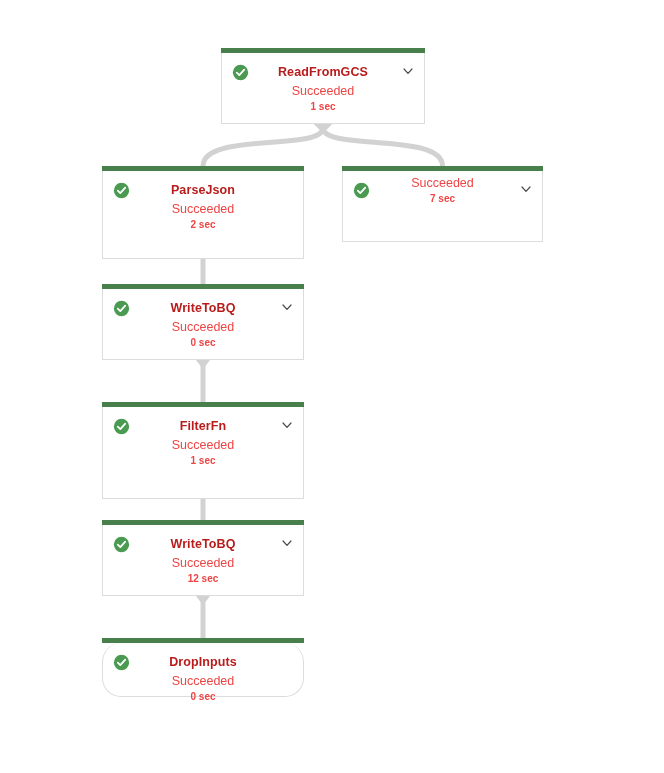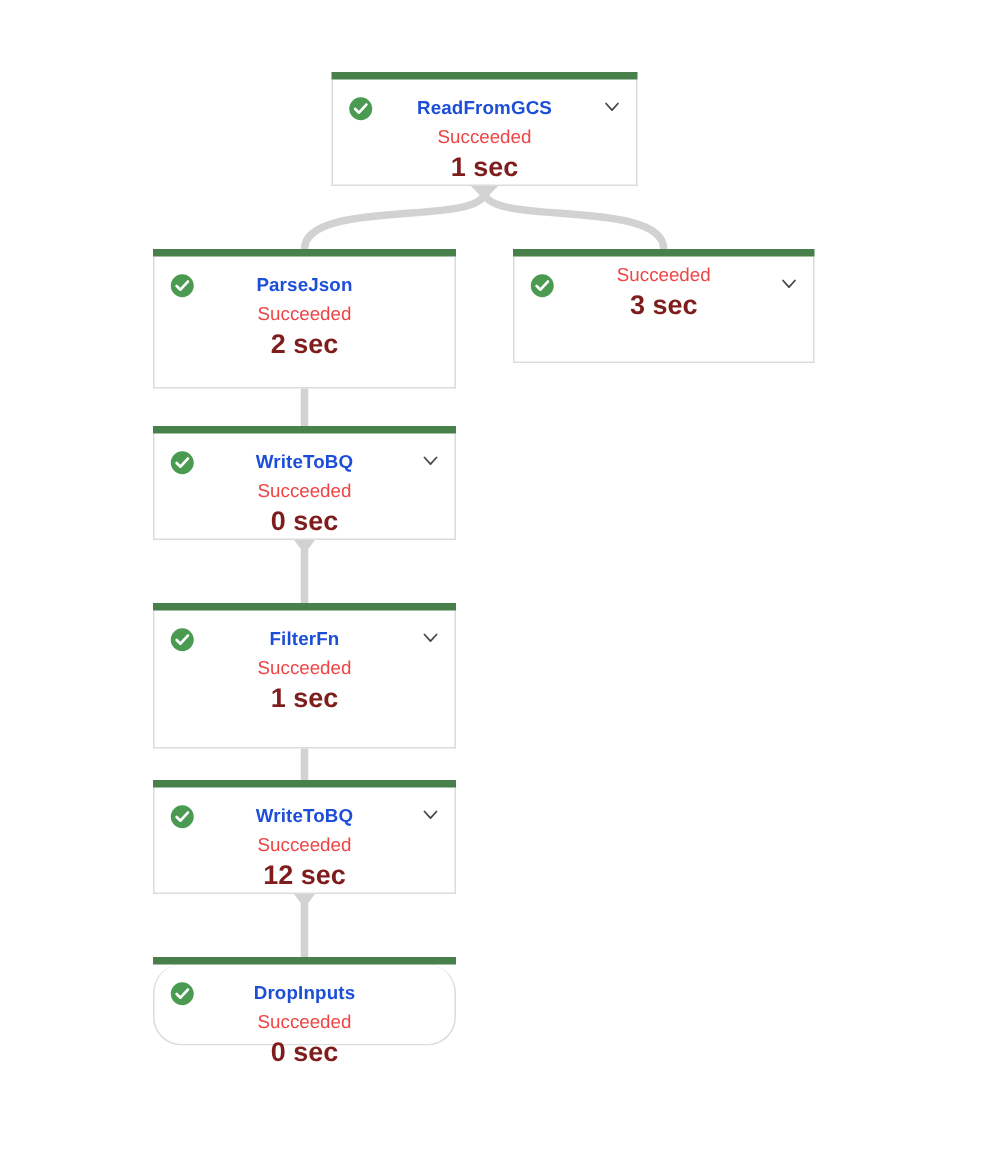--- a/index.html
+++ b/index.html
@@ -56,35 +56,35 @@
     right: 9px;
     top: 11px;
     width: 14px;
     height: 14px;
     line-height: 0;
   }
   .node-title {
     text-align: center;
     font-size: 12.5px;
     font-weight: bold;
-    color: #1d4ed8;
+    color: #b91c1c;
     padding-top: 12px;
     letter-spacing: 0.1px;
   }
   .node-status {
     text-align: center;
     font-size: 12.5px;
     color: #ef4444;
     padding-top: 5px;
   }
   .node-duration {
     text-align: center;
-    font-size: 18px;
+    font-size: 10px;
     font-weight: bold;
-    color: #7f1d1d;
+    color: #ef4444;
     padding-top: 3px;
   }
 </style>
 </head>
 <body>
 
 <div id="graph-canvas">
   <svg id="edge-layer" viewBox="0 0 664 773" xmlns="http://www.w3.org/2000/svg">
       <g>
         <path d="M 323 128 C 323 151, 203 132, 203 166" fill="none" stroke="#d2d2d2" stroke-width="5" stroke-linecap="butt"></path>
@@ -138,21 +138,21 @@
       <div class="node" style="left: 342px; top: 171px; width: 201px; height: 71px;">
         <div class="node-topbar" style="background: rgb(71, 128, 74);"></div>
         <span class="node-status-icon"><svg viewBox="0 0 20 20" width="17" height="17" xmlns="http://www.w3.org/2000/svg">
             <circle cx="10" cy="10" r="9" fill="#4a9a52"></circle>
             <path d="M5.6 10.2 L8.6 13.1 L14.4 6.7" fill="none" stroke="#ffffff" stroke-width="2.1" stroke-linecap="round" stroke-linejoin="round"></path>
           </svg></span>
         <span class="node-chevron"><svg viewBox="0 0 14 14" width="14" height="14" xmlns="http://www.w3.org/2000/svg">
             <path d="M3 5 L7 9.4 L11 5" fill="none" stroke="#4a4a4a" stroke-width="1.2" stroke-linecap="round" stroke-linejoin="round"></path>
           </svg></span>
         <div class="node-status">Succeeded</div>
-        <div class="node-duration">3 sec</div>
+        <div class="node-duration">7 sec</div>
       </div>
       <div class="node" style="left: 102px; top: 289px; width: 202px; height: 71px;">
         <div class="node-topbar" style="background: rgb(71, 128, 74);"></div>
         <span class="node-status-icon"><svg viewBox="0 0 20 20" width="17" height="17" xmlns="http://www.w3.org/2000/svg">
             <circle cx="10" cy="10" r="9" fill="#4a9a52"></circle>
             <path d="M5.6 10.2 L8.6 13.1 L14.4 6.7" fill="none" stroke="#ffffff" stroke-width="2.1" stroke-linecap="round" stroke-linejoin="round"></path>
           </svg></span>
         <span class="node-chevron"><svg viewBox="0 0 14 14" width="14" height="14" xmlns="http://www.w3.org/2000/svg">
             <path d="M3 5 L7 9.4 L11 5" fill="none" stroke="#4a4a4a" stroke-width="1.2" stroke-linecap="round" stroke-linejoin="round"></path>
           </svg></span>

